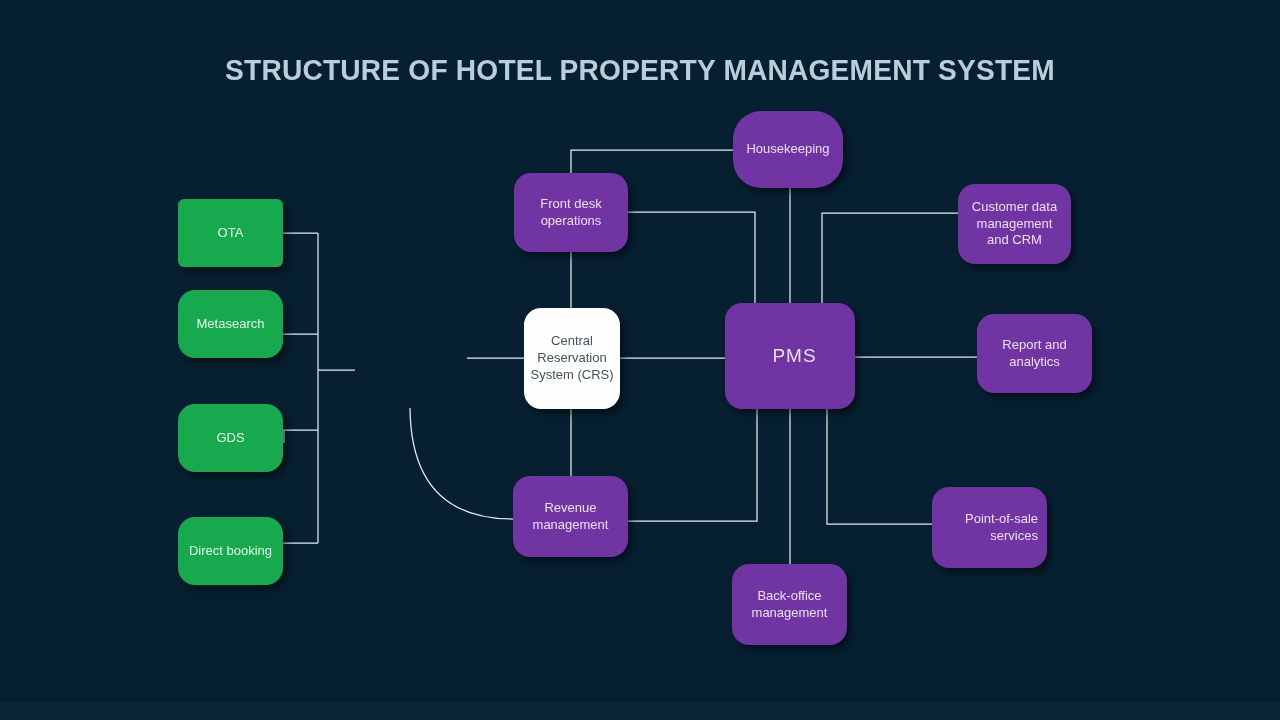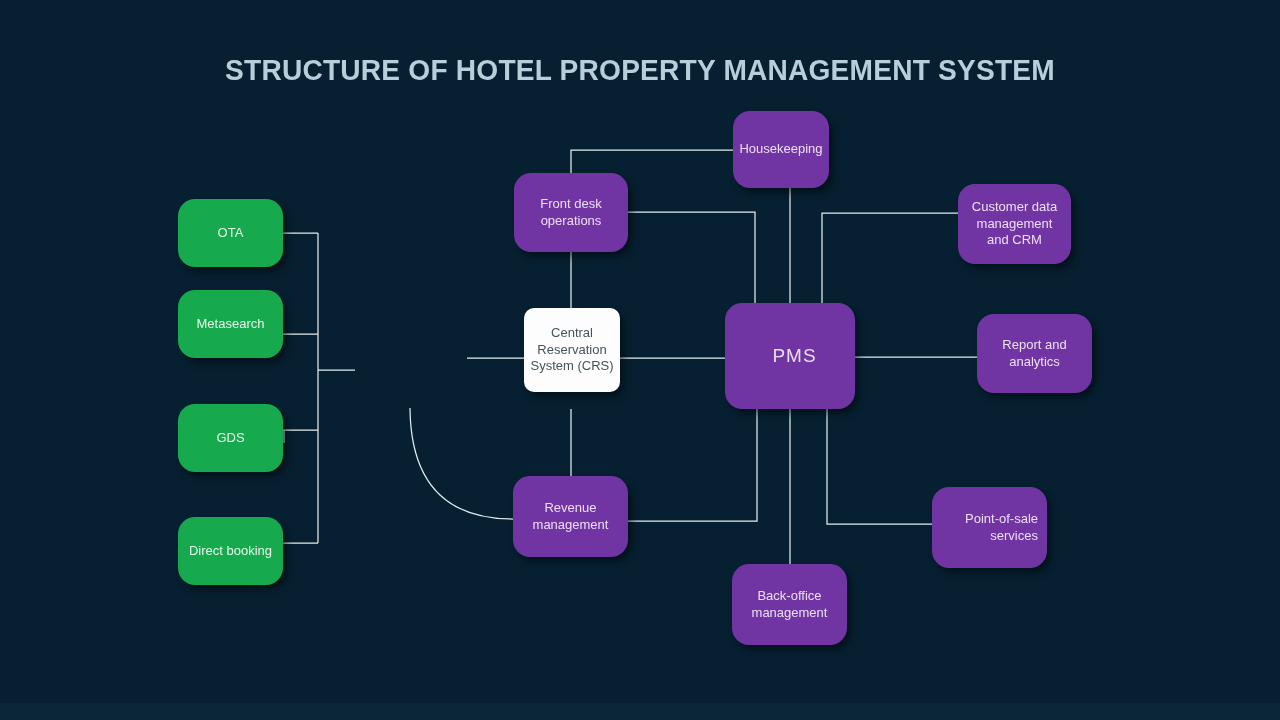--- a/index.html
+++ b/index.html
@@ -67,46 +67,46 @@
     <path d="M628,212 H755 V303"></path>
     <path d="M790,188 V303"></path>
     <path d="M958,213 H822 V303"></path>
     <path d="M855,357 H977"></path>
     <path d="M757,409 V521 H628"></path>
     <path d="M790,409 V564"></path>
     <path d="M827,409 V524 H932"></path>
     <path d="M410,408 Q411,519 513,519"></path>
   </svg>
 
-  <div class="node green" style="left:178px;top:199px;width:105px;height:68px;">
+  <div class="node green" style="left:178px;top:199px;width:105px;height:68px;border-radius:6px;">
     <span>OTA</span>
   </div>
 
   <div class="node green" style="left:178px;top:290px;width:105px;height:68px;">
     <span>Metasearch</span>
   </div>
 
   <div class="node green" style="left:178px;top:404px;width:105px;height:68px;">
     <span>GDS</span>
   </div>
 
   <div class="node green" style="left:178px;top:517px;width:105px;height:68px;padding:4px 3px;">
     <span>Direct booking</span>
   </div>
 
 
-  <div class="node white" style="left:524px;top:308px;width:96px;height:84px;padding:0 6px;border-radius:10px;">
+  <div class="node white" style="left:524px;top:308px;width:96px;height:101px;padding:0 6px;">
     <span>Central Reservation System (CRS)</span>
   </div>
 
   <div class="node purple" style="left:514px;top:173px;width:114px;height:79px;">
     <span>Front desk operations</span>
   </div>
 
-  <div class="node purple" style="left:733px;top:111px;width:96px;height:77px;padding:10px 4px;">
+  <div class="node purple" style="left:733px;top:111px;width:110px;height:77px;padding:10px 4px;border-radius:28px;">
     <span>Housekeeping</span>
   </div>
 
   <div class="node purple" style="left:958px;top:184px;width:113px;height:80px;padding:4px 6px;">
     <span>Customer data management and CRM</span>
   </div>
 
   <div class="node purple pms" style="left:725px;top:303px;width:130px;height:106px;padding-left:18px;">
     <span>PMS</span>
   </div>

